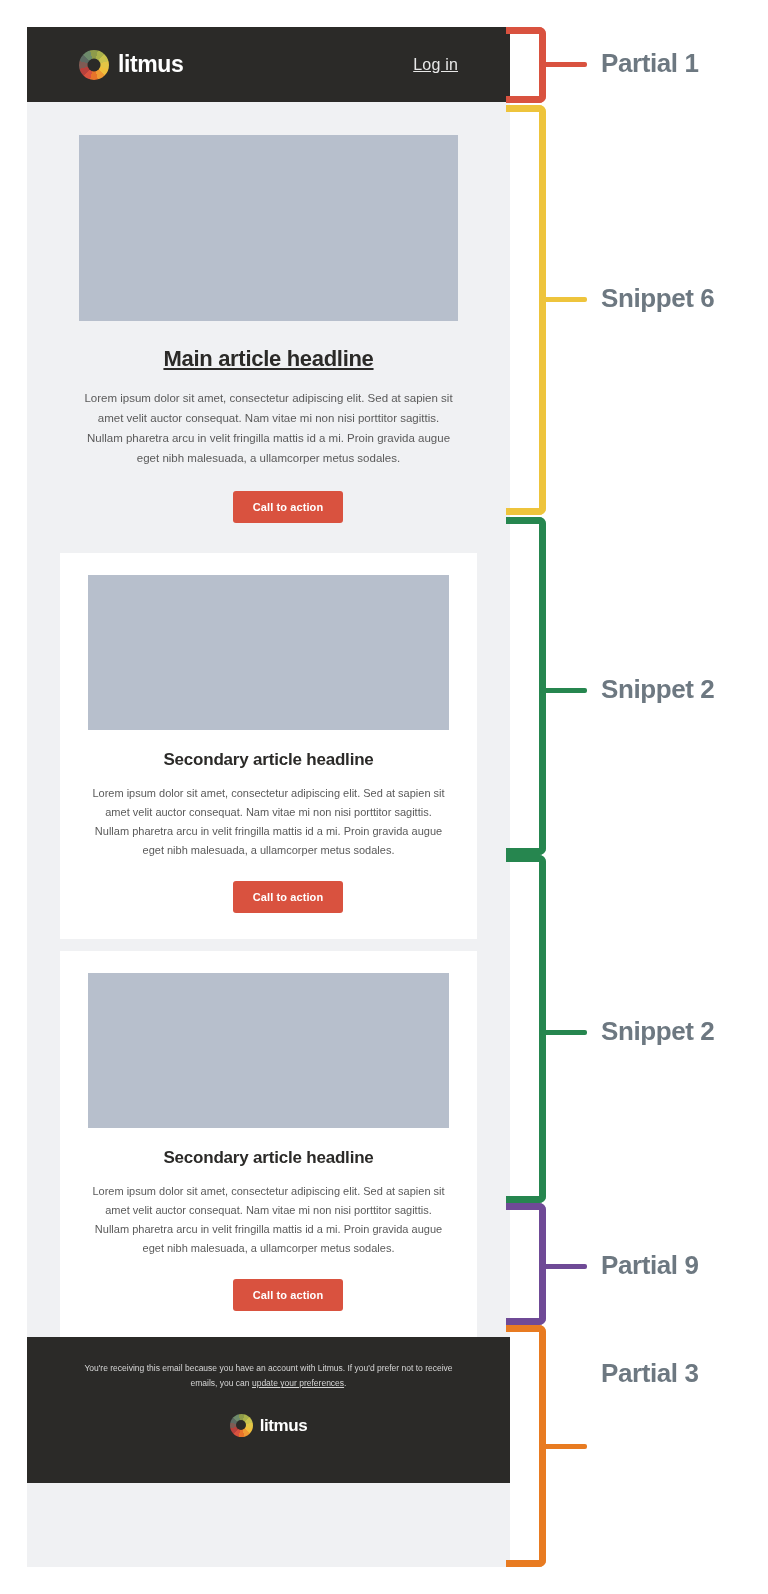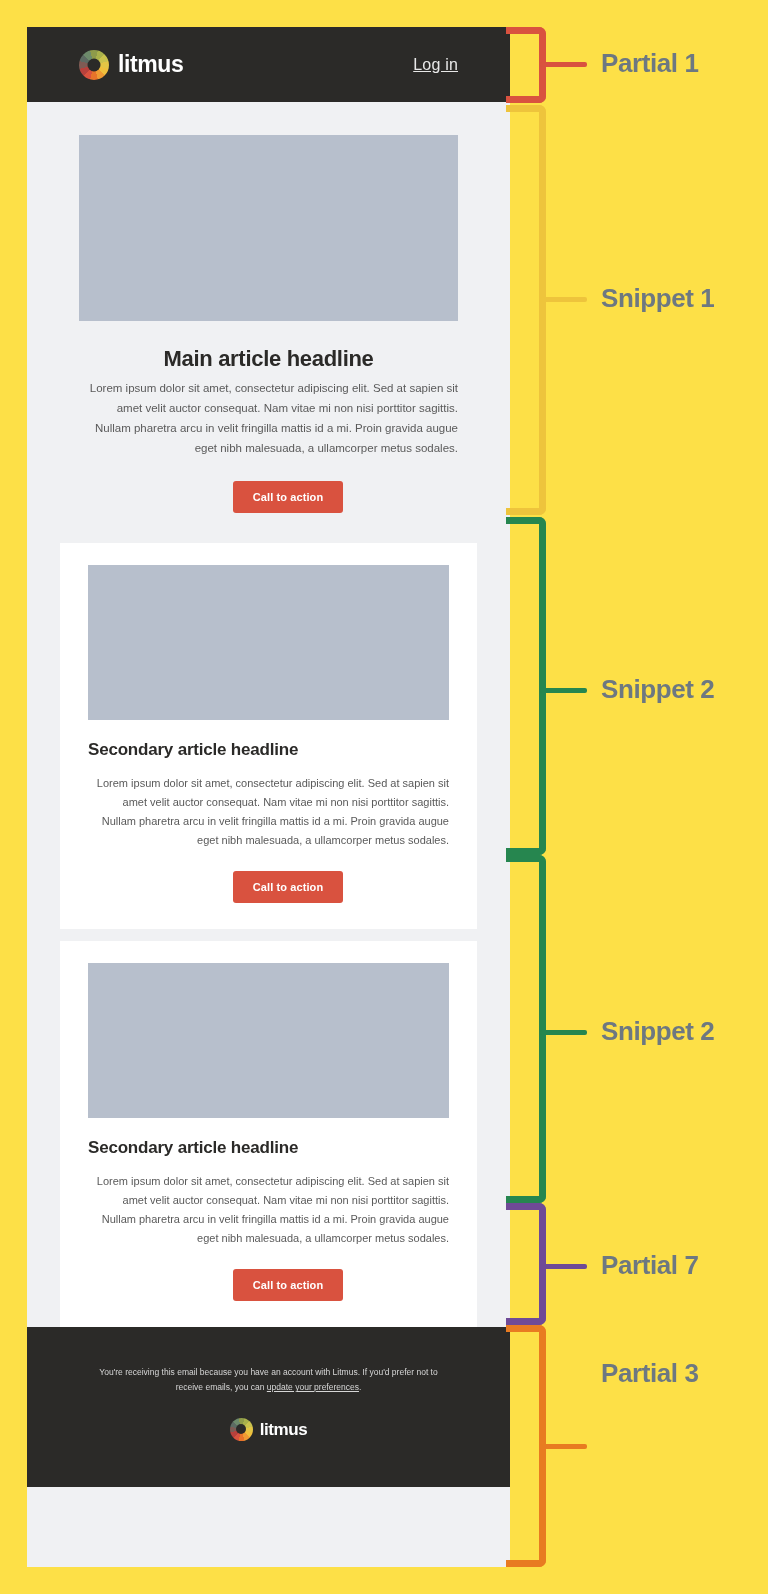--- a/index.html
+++ b/index.html
@@ -9,21 +9,21 @@
     background: #000000;
   }
   body {
     font-family: "Liberation Sans", sans-serif;
     -webkit-font-smoothing: antialiased;
   }
   #stage {
     position: relative;
     width: 768px;
     height: 1594px;
-    background: #fde047;
+    background: #ffffff;
     overflow: hidden;
   }
 
   
   #email {
     position: absolute;
     left: 27px;
     top: 27px;
     width: 483px;
     height: 1540px;
@@ -89,27 +89,28 @@
   }
   .hero .img-ph { height: 186px; }
 
   h1.headline {
     font-size: 22px;
     color: #2b2a28;
     text-align: center;
     margin: 25px 0 0 0;
     font-weight: bold;
     letter-spacing: -0.3px;
+    text-decoration: underline;
   }
   p.body-copy {
     font-size: 11.5px;
     line-height: 1.75;
     color: #5a5a5a;
-    margin: 6px 0 0 0;
-    text-align: right;
+    margin: 16px 0 0 0;
+    text-align: center;
   }
   .cta-wrap {
     text-align: center;
     margin-top: 22px;
   }
   .cta {
     display: inline-block;
     background: #d9523f;
     color: #ffffff;
     font-size: 11px;
@@ -126,21 +127,21 @@
   .card {
     background: #ffffff;
     margin: 0 33px;
     padding: 22px 28px 26px 28px;
     box-sizing: border-box;
   }
   .card .img-ph { height: 155px; }
   h2.sub-headline {
     font-size: 17px;
     color: #2b2a28;
-    text-align: left;
+    text-align: center;
     margin: 20px 0 0 0;
     font-weight: bold;
     letter-spacing: -0.2px;
   }
   .card p.body-copy { font-size: 11px; margin-top: 14px; }
   .card .cta-wrap { margin-top: 20px; }
 
   .gap-12 { height: 12px; }
 
   
@@ -173,21 +174,21 @@
   .email-footer {
     background: #2b2a28;
     padding: 24px 52px 26px 52px;
     text-align: center;
     box-sizing: border-box;
   }
   .footer-note {
     color: #d6d6d6;
     font-size: 8.5px;
     line-height: 1.85;
-    margin: 14px;
+    margin: 0;
   }
   .footer-note a, .footer-links a {
     color: #d6d6d6;
     text-decoration: underline;
   }
   .footer-brand {
     display: flex;
     align-items: center;
     justify-content: center;
     gap: 7px;
@@ -286,31 +287,31 @@
     </div>
 
   </div>
 
   <div class="bracket" style="left:506px; top:27px; width:40px; height:76px; border-width:7px; border-color:#d9523f;"></div>
   <div class="tick" style="left:540px; top:62px; width:47px; background:#d9523f;"></div>
   <div class="ann-label" style="left:601px; top:48px;">Partial 1</div>
 
   <div class="bracket" style="left:506px; top:105px; width:40px; height:410px; border-width:7px; border-color:#eec43c;"></div>
   <div class="tick" style="left:540px; top:297px; width:47px; background:#eec43c;"></div>
-  <div class="ann-label" style="left:601px; top:283px;">Snippet 1</div>
+  <div class="ann-label" style="left:601px; top:283px;">Snippet 6</div>
 
   <div class="bracket" style="left:506px; top:517px; width:40px; height:338px; border-width:7px; border-color:#26864f;"></div>
   <div class="tick" style="left:540px; top:688px; width:47px; background:#26864f;"></div>
   <div class="ann-label" style="left:601px; top:674px;">Snippet 2</div>
 
   <div class="bracket" style="left:506px; top:855px; width:40px; height:348px; border-width:7px; border-color:#26864f;"></div>
   <div class="tick" style="left:540px; top:1030px; width:47px; background:#26864f;"></div>
   <div class="ann-label" style="left:601px; top:1016px;">Snippet 2</div>
 
   <div class="bracket" style="left:506px; top:1203px; width:40px; height:122px; border-width:7px; border-color:#6f4a96;"></div>
   <div class="tick" style="left:540px; top:1264px; width:47px; background:#6f4a96;"></div>
-  <div class="ann-label" style="left:601px; top:1250px;">Partial 7</div>
+  <div class="ann-label" style="left:601px; top:1250px;">Partial 9</div>
 
   <div class="bracket" style="left:506px; top:1325px; width:40px; height:242px; border-width:7px; border-color:#e87b21;"></div>
   <div class="tick" style="left:540px; top:1444px; width:47px; background:#e87b21;"></div>
   <div class="ann-label" style="left:601px; top:1358px;">Partial 3</div>
 
 </div>
 
 </body></html>

